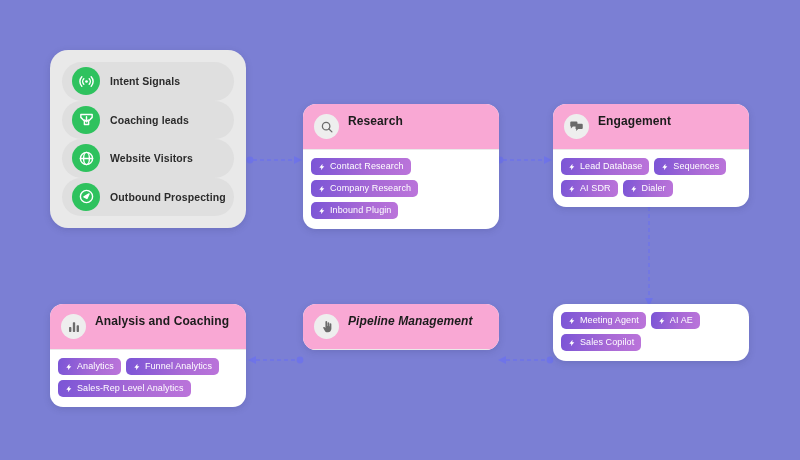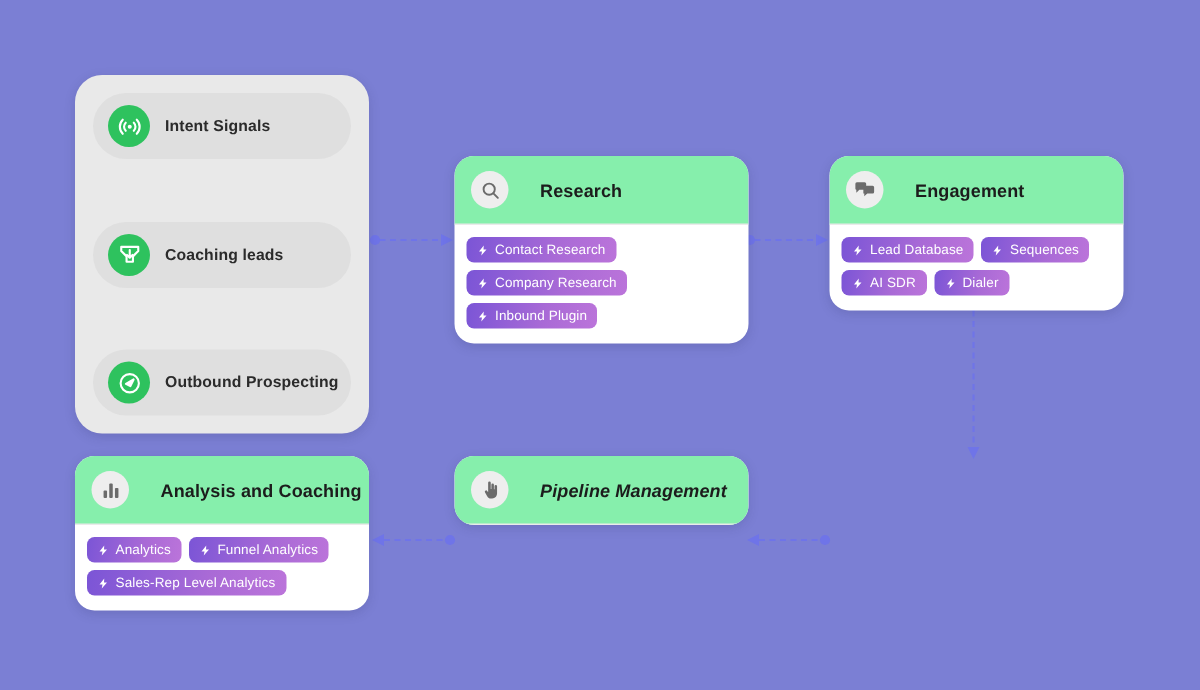--- a/index.html
+++ b/index.html
@@ -21,21 +21,21 @@
     width: 800px;
     height: 460px;
   }
 
   
   .source-panel {
     position: absolute;
     left: 50px;
     top: 50px;
     width: 196px;
-    height: 239px;
+    height: 178px;
     background: #e9e9e9;
     border-radius: 18px;
     padding: 12px;
     display: flex;
     flex-direction: column;
     justify-content: space-between;
     box-shadow: 0 2px 7px rgba(40,40,90,0.17);
   }
 
   .source-row {
@@ -73,25 +73,25 @@
     position: absolute;
     width: 196px;
     background: #ffffff;
     border-radius: 13px;
     box-shadow: 0 2px 7px rgba(40,40,90,0.17);
     overflow: hidden;
   }
 
   .card-header {
     display: flex;
-    align-items: center;
-    gap: 21px;
+    align-items: flex-start;
+    gap: 9px;
     padding: 10px 11px;
     border-bottom: 1px solid #eaeaea;
-    background: #86efac;
+    background: #f9a8d4;
   }
 
   .hdr-icon {
     width: 25px;
     height: 25px;
     min-width: 25px;
     border-radius: 50%;
     background: #eeeeee;
     display: flex;
     align-items: center;
@@ -198,20 +198,30 @@
     <div class="source-row">
       <span class="src-icon">
         <svg width="17" height="17" viewBox="0 0 24 24" fill="none" stroke="#ffffff" stroke-width="2" stroke-linecap="round" stroke-linejoin="round">
           <path d="M4 5h16v4l-5 5v5l-6 0v-5L4 9z"></path>
           <path d="M12 8v7M9.4 12.6L12 15.2l2.6-2.6"></path>
         </svg>
       </span>
       <span class="source-label">Coaching leads</span>
     </div>
 
+    <div class="source-row">
+      <span class="src-icon">
+        <svg width="17" height="17" viewBox="0 0 24 24" fill="none" stroke="#ffffff" stroke-width="2" stroke-linecap="round">
+          <circle cx="12" cy="12" r="8.6"></circle>
+          <line x1="3.4" y1="12" x2="20.6" y2="12"></line>
+          <ellipse cx="12" cy="12" rx="4.1" ry="8.6"></ellipse>
+        </svg>
+      </span>
+      <span class="source-label">Website Visitors</span>
+    </div>
 
     <div class="source-row">
       <span class="src-icon">
         <svg width="17" height="17" viewBox="0 0 24 24" fill="none" stroke="#ffffff" stroke-width="2" stroke-linecap="round" stroke-linejoin="round">
           <circle cx="12" cy="12" r="8.6"></circle>
           <path d="M15.6 8.4l-3 6.3-4.2-2.1z" fill="#ffffff"></path>
         </svg>
       </span>
       <span class="source-label">Outbound Prospecting</span>
     </div>
@@ -326,15 +336,35 @@
       <span class="hdr-icon">
         <svg width="14" height="14" viewBox="0 0 24 24" fill="#6b6b6b">
           <path d="M9.3 3.2a1.5 1.5 0 013 0v7.1h.7V5.4a1.45 1.45 0 012.9 0v5.1h.7V7.1a1.45 1.45 0 012.9 0v8.1c0 3.3-2.3 5.9-5.6 5.9h-1.4c-2 0-3.3-.9-4.3-2.6l-2.4-4.2a1.5 1.5 0 012.4-1.8l1.1 1.4z"></path>
         </svg>
       </span>
       <span class="card-title">Pipeline Management</span>
     </div>
   </div>
 
   <div class="card" style="left:553px; top:304px;">
+    <div class="card-body">
+      <span class="pill">
+        <svg width="8" height="8" viewBox="0 0 24 24" fill="#ffffff">
+            <path d="M13.5 2L4 14h6l-1.5 8L19 10h-6z"></path>
+          </svg>
+        <span>Meeting Agent</span>
+      </span>
+      <span class="pill">
+        <svg width="8" height="8" viewBox="0 0 24 24" fill="#ffffff">
+            <path d="M13.5 2L4 14h6l-1.5 8L19 10h-6z"></path>
+          </svg>
+        <span>AI AE</span>
+      </span>
+      <span class="pill">
+        <svg width="8" height="8" viewBox="0 0 24 24" fill="#ffffff">
+            <path d="M13.5 2L4 14h6l-1.5 8L19 10h-6z"></path>
+          </svg>
+        <span>Sales Copilot</span>
+      </span>
+    </div>
   </div>
 
 </div>
 
 </body></html>

